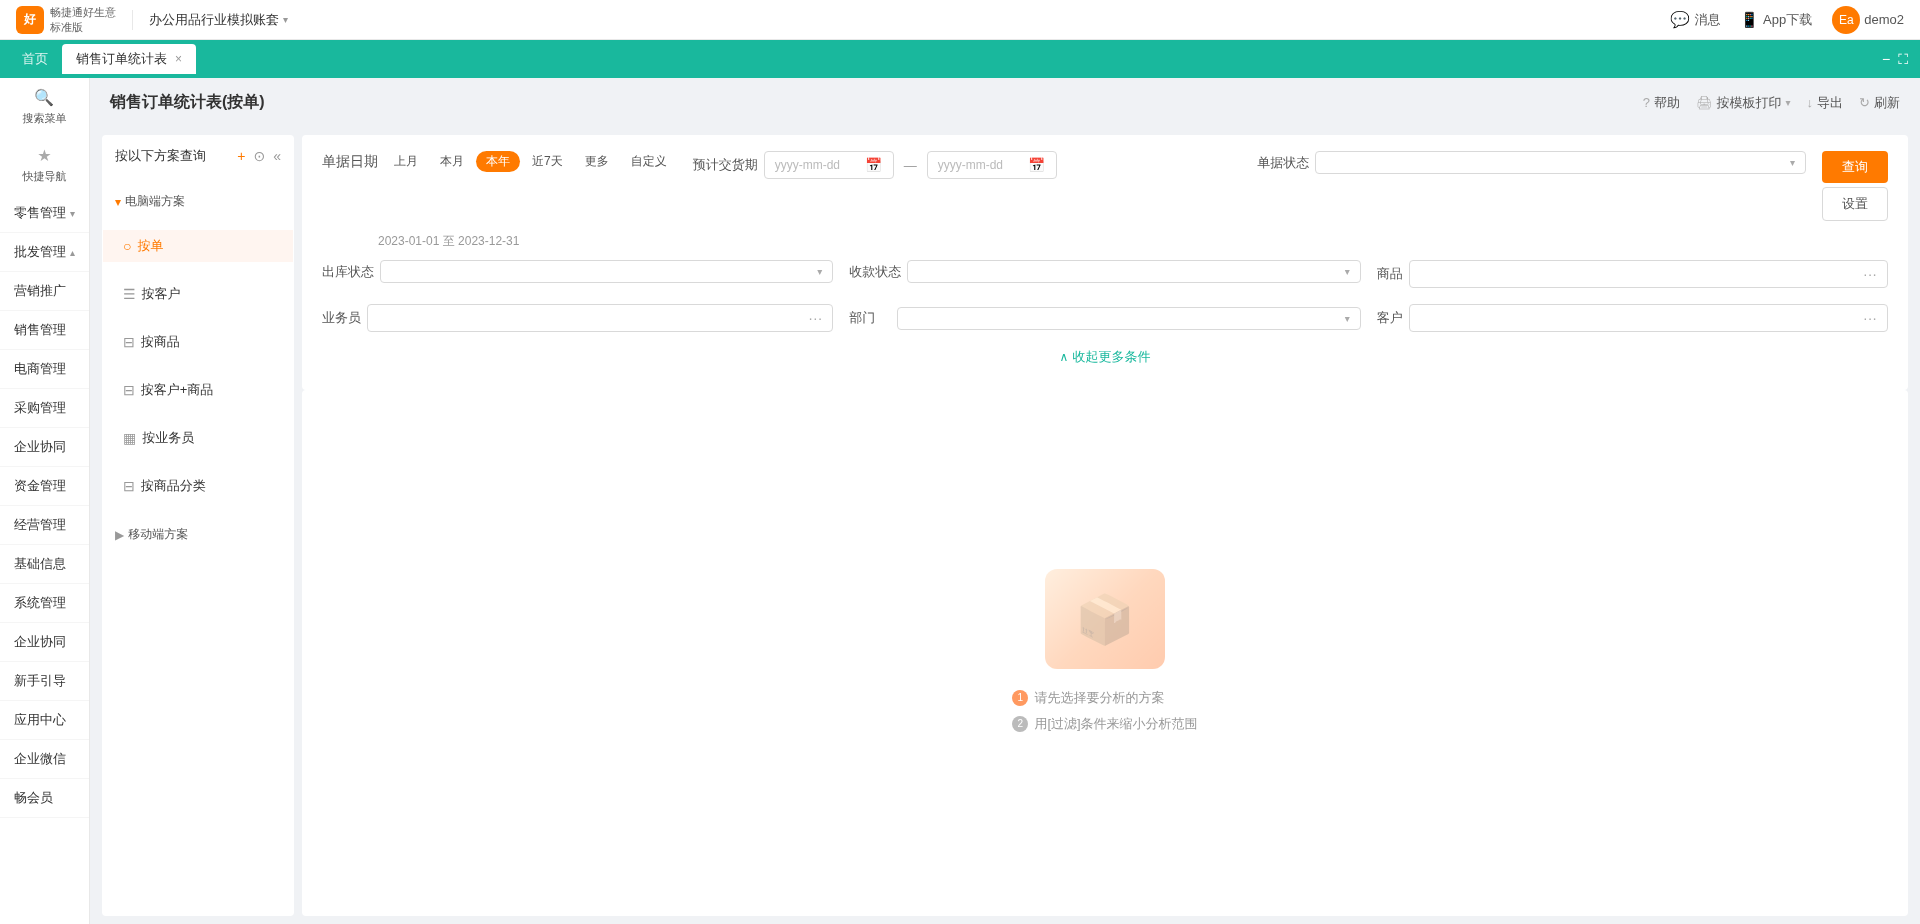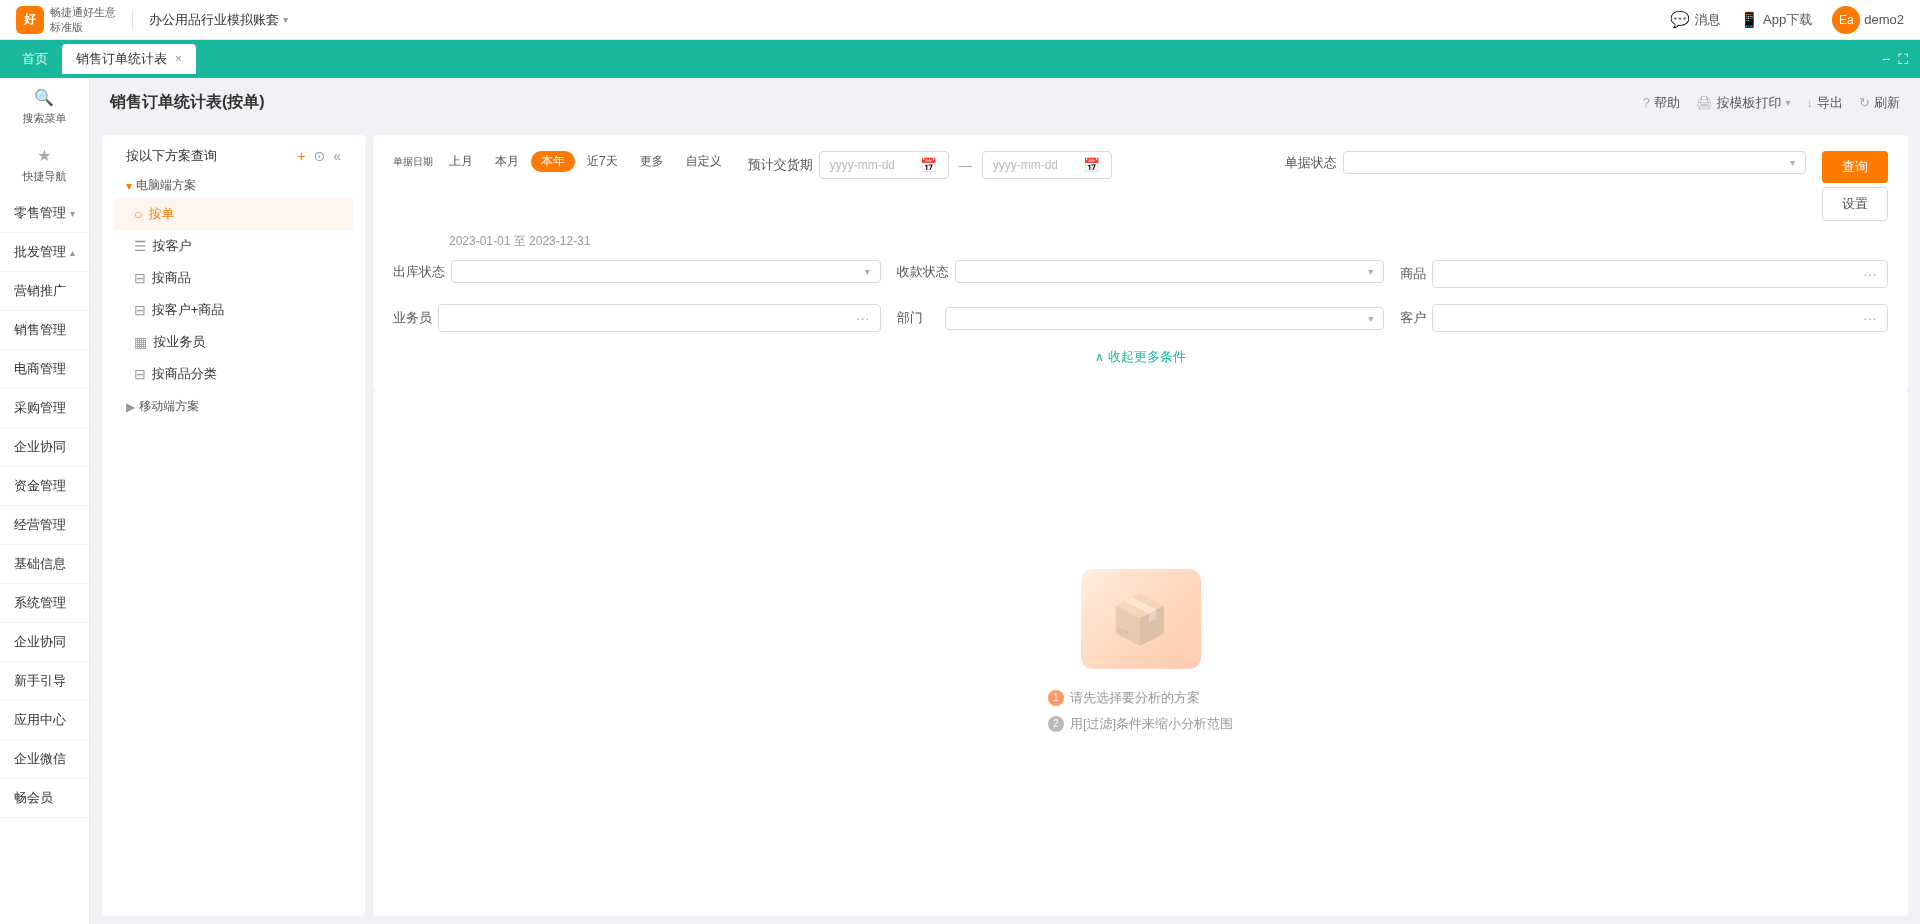--- a/index.html
+++ b/index.html
@@ -74,22 +74,22 @@
       border-radius: 4px; cursor: pointer; font-size: 13px;
     }
     .btn-settings {
       background: white; color: #555; border: 1px solid #d9d9d9; padding: 7px 16px;
       border-radius: 4px; cursor: pointer; font-size: 13px;
     }
 
     
     .two-col-layout { display: flex; gap: 0; flex: 1; margin: 8px 12px; min-height: 0; }
     .scheme-panel {
-      width: 263px; background: white; flex-shrink: 0; border-radius: 4px;
-      padding: 12px 12px; display: flex; flex-direction: column; gap: 0;
+      width: 192px; background: white; flex-shrink: 0; border-radius: 4px;
+      padding: 12px 1px; display: flex; flex-direction: column; gap: 16px;
     }
     .scheme-panel-header {
       display: flex; align-items: center; justify-content: space-between;
       padding: 0 12px 8px; font-size: 13px; font-weight: 500; color: #333;
     }
     .scheme-panel-icons { display: flex; gap: 8px; color: #999; font-size: 14px; }
     .scheme-category { font-size: 12px; color: #555; padding: 4px 12px; display: flex; align-items: center; gap: 4px; }
     .scheme-item {
       display: flex; align-items: center; gap: 6px;
       padding: 7px 20px; font-size: 13px; color: #333; cursor: pointer;
@@ -335,21 +335,21 @@
         </div>
       </div>
 
       <div class="right-content">
 
         <div class="full-filter-panel">
 
           <div style="display:flex; align-items:flex-start; gap:16px; margin-bottom:12px;">
 
             <div style="display:flex; align-items:center; gap:6px; flex:0 0 auto;">
-              <span style="color:#555; font-size:10px; white-space:nowrap;">单据日期</span>
+              <span style="color:#555; font-size:14px; white-space:nowrap;">单据日期</span>
               <div style="display:flex; align-items:center; gap:2px;text-align:right;">
                 <span class="date-pill">上月</span>
                 <span class="date-pill">本月</span>
                 <span class="date-pill active">本年</span>
                 <span class="date-pill">近7天</span>
                 <span class="date-pill">更多</span>
                 <span class="date-pill">自定义</span>
               </div>
             </div>
 

